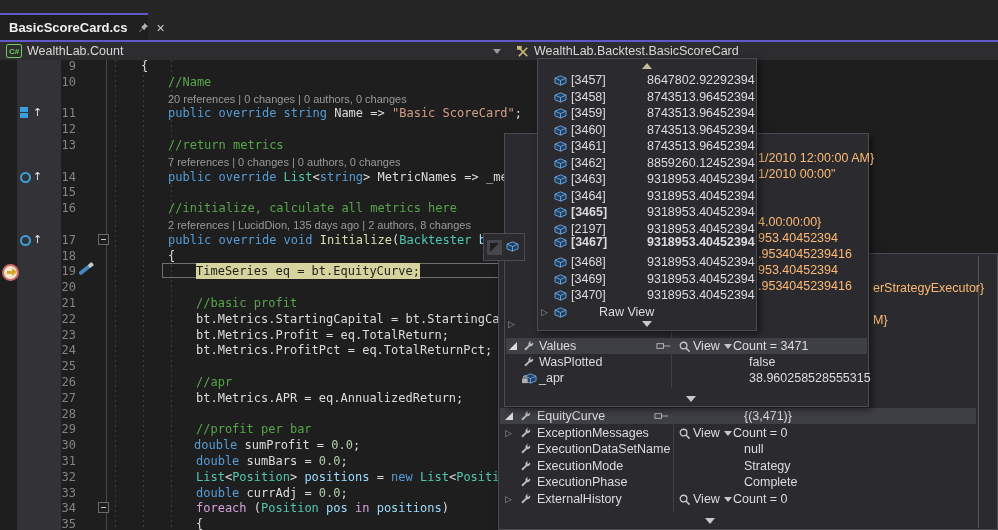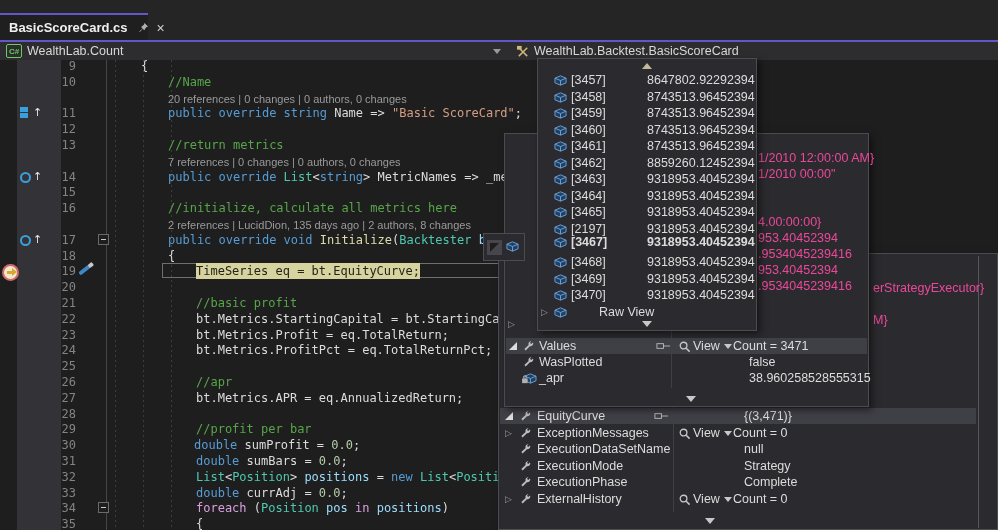--- a/index.html
+++ b/index.html
@@ -68,21 +68,21 @@
   .tdiv{position:absolute;top:2px;width:1px;background:#3f3f44;}
   .exp-c{position:absolute;color:#9a9a9a;font-size:9px;top:0;}
   .exp-e{position:absolute;width:0;height:0;border-left:8px solid transparent;
          border-bottom:8px solid #dcdcdc;top:4px;}
   .scroll-up{position:absolute;width:0;height:0;border-left:5px solid transparent;
          border-right:5px solid transparent;border-bottom:6px solid #c0ba96;}
   .scroll-dn{position:absolute;width:0;height:0;border-left:5px solid transparent;
          border-right:5px solid transparent;border-top:6px solid #c8c8c8;}
   .view-caret{display:inline-block;width:0;height:0;border-left:4px solid transparent;
          border-right:4px solid transparent;border-top:5px solid #c8c8c8;margin:0 0 1px 4px;}
-  .frag{position:absolute;white-space:pre;color:#ec4899;}
+  .frag{position:absolute;white-space:pre;color:#fdba74;}
   .vline{position:absolute;width:1px;background:#55555a;}
   .hdrbox{position:absolute;left:483px;top:233px;width:42px;height:28px;background:#2b2b2f;
           border:1px solid #4b4b50;box-sizing:border-box;}
   .hdrbox .btn{position:absolute;left:3px;top:6px;width:15px;height:15px;background:#46464c;}
   .hdrbox .btn i{position:absolute;left:3px;top:3px;width:0;height:0;
           border-right:9px solid transparent;border-top:9px solid #1e1e1e;}
   svg{display:block}
 </style>
 </head>
 <body>
@@ -256,21 +256,21 @@
           <path d="M2 4.5 8 2l6 2.5v5L8 12 2 9.5z" fill="#21405f" stroke="#6ea3dc"></path>
           <path d="M2 4.5 8 7l6-2.5M8 7v5" stroke="#6ea3dc" fill="none"></path>
         </svg></span><span class="tname" style="left: 32px;">[3463]</span><span class="tval" style="left: 108px;">9318953.40452394</span></div>
     <div class="trow" style="top: 128.85px; width: 218px;"><span style="position: absolute; left: 14px; top: 2px;"><svg width="15" height="13" viewBox="0 0 16 14">
           <path d="M2 4.5 8 2l6 2.5v5L8 12 2 9.5z" fill="#21405f" stroke="#6ea3dc"></path>
           <path d="M2 4.5 8 7l6-2.5M8 7v5" stroke="#6ea3dc" fill="none"></path>
         </svg></span><span class="tname" style="left: 32px;">[3464]</span><span class="tval" style="left: 108px;">9318953.40452394</span></div>
     <div class="trow" style="top: 145.4px; width: 218px;"><span style="position: absolute; left: 14px; top: 2px;"><svg width="15" height="13" viewBox="0 0 16 14">
           <path d="M2 4.5 8 2l6 2.5v5L8 12 2 9.5z" fill="#21405f" stroke="#6ea3dc"></path>
           <path d="M2 4.5 8 7l6-2.5M8 7v5" stroke="#6ea3dc" fill="none"></path>
-        </svg></span><span class="tname" style="left: 32px;">[3465]</span><span class="tval" style="left: 108px;">9318953.40452394</span></div>
+        </svg></span><span class="tname" style="left: 32px; font-weight: bold;">[3465]</span><span class="tval" style="left: 108px;">9318953.40452394</span></div>
     <div class="trow" style="top: 161.95px; width: 218px;"><span style="position: absolute; left: 14px; top: 2px;"><svg width="15" height="13" viewBox="0 0 16 14">
           <path d="M2 4.5 8 2l6 2.5v5L8 12 2 9.5z" fill="#21405f" stroke="#6ea3dc"></path>
           <path d="M2 4.5 8 7l6-2.5M8 7v5" stroke="#6ea3dc" fill="none"></path>
         </svg></span><span class="tname" style="left: 32px;">[2197]</span><span class="tval" style="left: 108px;">9318953.40452394</span></div>
     <div class="trow" style="top: 175px; width: 251px; font-weight: bold;"><span style="position: absolute; left: 14px; top: 2px;"><svg width="15" height="13" viewBox="0 0 16 14">
           <path d="M2 4.5 8 2l6 2.5v5L8 12 2 9.5z" fill="#21405f" stroke="#6ea3dc"></path>
           <path d="M2 4.5 8 7l6-2.5M8 7v5" stroke="#6ea3dc" fill="none"></path>
         </svg></span><span class="tname" style="left: 32px;">[3467]</span><span class="tval" style="left: 108px;">9318953.40452394</span></div>
     <div class="trow" style="top: 195.05px; width: 234px;"><span style="position: absolute; left: 14px; top: 2px;"><svg width="15" height="13" viewBox="0 0 16 14">
           <path d="M2 4.5 8 2l6 2.5v5L8 12 2 9.5z" fill="#21405f" stroke="#6ea3dc"></path>

